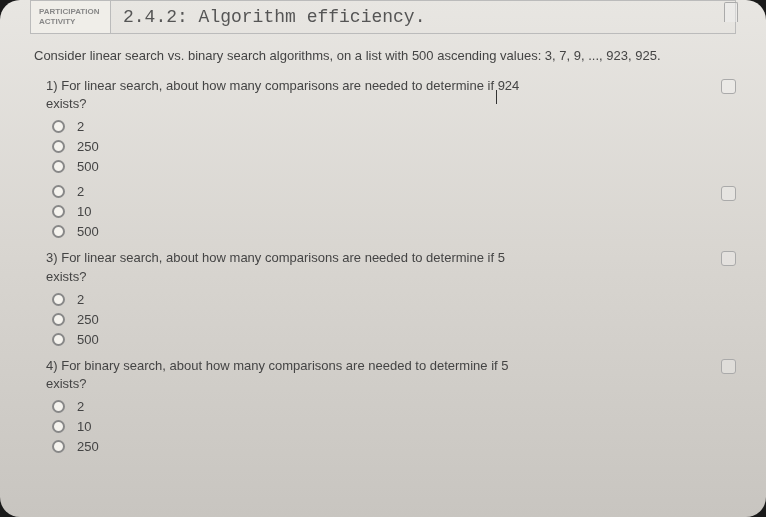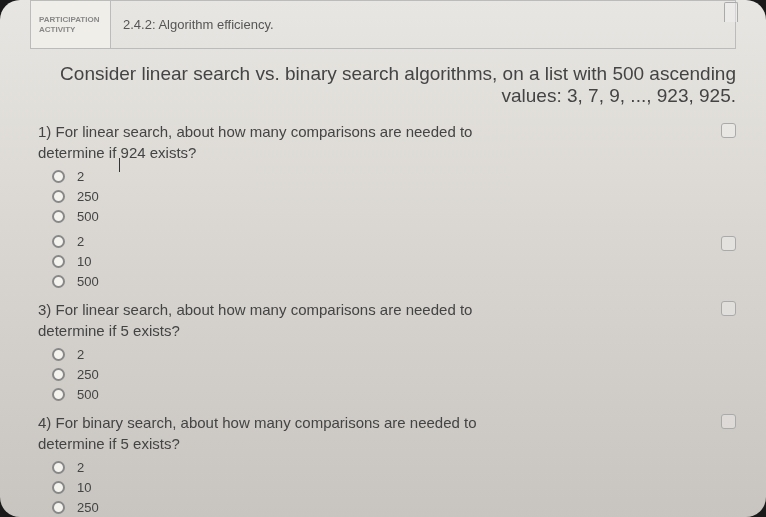--- a/index.html
+++ b/index.html
@@ -37,40 +37,40 @@
       font-weight: bold;
       color: #888;
       line-height: 1.2;
       width: 80px;
       display: flex;
       flex-direction: column;
       justify-content: center;
     }
     .activity-title {
       flex: 1;
-      padding: 16px 12px;
+      padding: 6px 12px;
+      font-size: 18px;
+      color: #555;
+      display: flex;
+      align-items: center;
+      font-family: Liberation Mono, monospace;
+    }
+    .intro-text {
       font-size: 13px;
-      color: #555;
-      display: flex;
-      align-items: center;
-    }
-    .intro-text {
-      font-size: 19px;
       color: #444;
       margin: 14px 0 14px 4px;
-      text-align: right;
     }
     .question-block {
       margin-bottom: 10px;
       position: relative;
     }
     .question-text {
-      font-size: 15px;
+      font-size: 13px;
       color: #444;
-      margin-left: 8px;
+      margin-left: 16px;
       margin-bottom: 6px;
       line-height: 1.4;
       max-width: 500px;
     }
     .question-text .q-num {
       display: inline;
     }
     .options {
       margin-left: 22px;
     }

